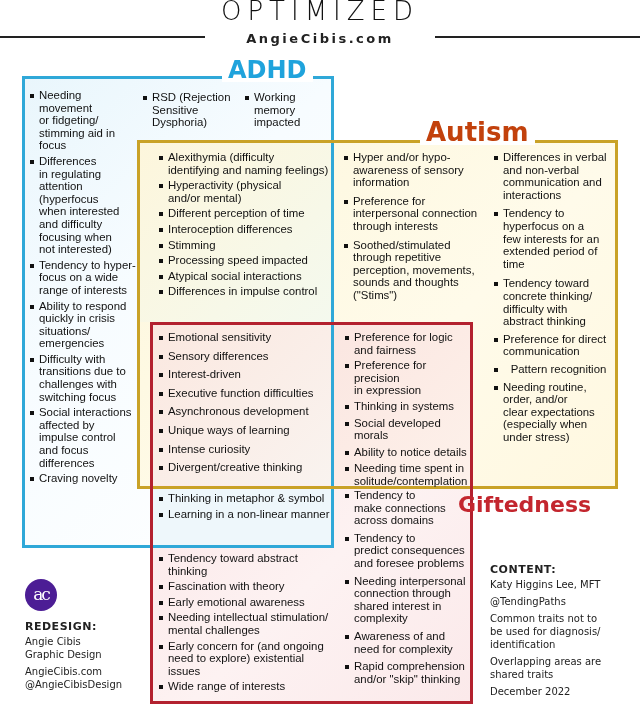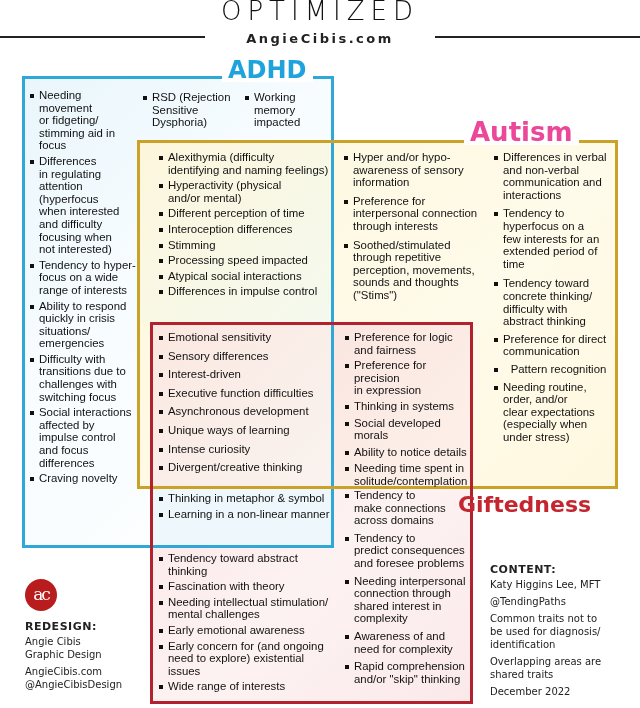--- a/index.html
+++ b/index.html
@@ -19,32 +19,32 @@
     background: linear-gradient(135deg, #fdf7dc 0%, #fffbea 60%, #fff8e0 100%); }
   .box-gift { left: 150px; top: 322px; width: 323px; height: 382px; border-width: 3px; border-color: #b3212f;
     background: linear-gradient(135deg, #fbe3e4 0%, #fdf2f2 60%, #fbe9ea 100%); }
   
   .ov-aa { position: absolute; left: 140px; top: 143px; width: 191px; height: 179px; background: linear-gradient(135deg, #fdf6dc, #f4f9ee); }
   .ov-all { position: absolute; left: 153px; top: 325px; width: 178px; height: 160px; background: linear-gradient(135deg, #fbe8e0, #f9f3ef); }
   .ov-ga { position: absolute; left: 153px; top: 488px; width: 178px; height: 57px; background: #eef7fb; }
   .ov-gau { position: absolute; left: 334px; top: 325px; width: 136px; height: 160px; background: linear-gradient(135deg, #fbe6e1, #fdf1ea); }
   .heading { position: absolute; font-family: "DejaVu Sans", sans-serif; font-weight: bold; background: #ffffff; padding: 0 6px; line-height: 1; }
   .h-adhd { left: 222px; top: 58px; font-size: 24px; color: #1fa3dc; }
-  .h-autism { left: 420px; top: 119px; font-size: 26px; color: #ec4899; margin-left: 44px; }
+  .h-autism { left: 420px; top: 119px; font-size: 26px; color: #c2410c; }
   .h-gift { left: 452px; top: 494px; font-size: 22px; color: #c3262e; background: transparent; }
 
   .list { position: absolute; list-style: none; font-family: "Liberation Sans", sans-serif; font-size: 11.4px; line-height: 12.6px; color: #111; font-stretch: condensed; }
   .list li { position: relative; padding-left: 9px; margin-bottom: 3px; }
   .list li::before { content: ""; position: absolute; left: 0; top: 5px; width: 4px; height: 4px; background: #111; }
   .list li span { display: block; white-space: pre-line; }
 
   .credits { position: absolute; font-family: "DejaVu Sans", sans-serif; font-size: 10px; line-height: 13px; color: #222; }
   .credits .hd { font-weight: bold; font-size: 11px; letter-spacing: 0.5px; margin-bottom: 2px; }
   .credits p { margin-bottom: 4px; white-space: pre-line; }
-  .logo { position: absolute; left: 25px; top: 579px; width: 32px; height: 32px; border-radius: 50%; background: #b91c1c; color: #fff;
+  .logo { position: absolute; left: 25px; top: 579px; width: 32px; height: 32px; border-radius: 50%; background: #4c1d95; color: #fff;
     font-family: "DejaVu Serif", serif; font-size: 17px; line-height: 31px; text-align: center; letter-spacing: -2px; }
 </style>
 </head>
 <body>
 
 <div class="title">OPTIMIZED</div>
 <div class="rule" style="left:0;width:205px;"></div>
 <div class="rule" style="left:435px;width:205px;"></div>
 <div class="site">AngieCibis.com</div>
 
@@ -273,25 +273,25 @@
 
 <ul class="list" style="left:159px;top:552px;width:175px;">
   <li>
       <span>Tendency toward abstract
 thinking</span>
     </li>
   <li>
       <span>Fascination with theory</span>
     </li>
   <li>
+      <span>Early emotional awareness</span>
+    </li>
+  <li>
       <span>Needing intellectual stimulation/
 mental challenges</span>
-    </li>
-  <li>
-      <span>Early emotional awareness</span>
     </li>
   <li>
       <span>Early concern for (and ongoing
 need to explore) existential issues</span>
     </li>
   <li>
       <span>Wide range of interests</span>
     </li>
 </ul>
 

